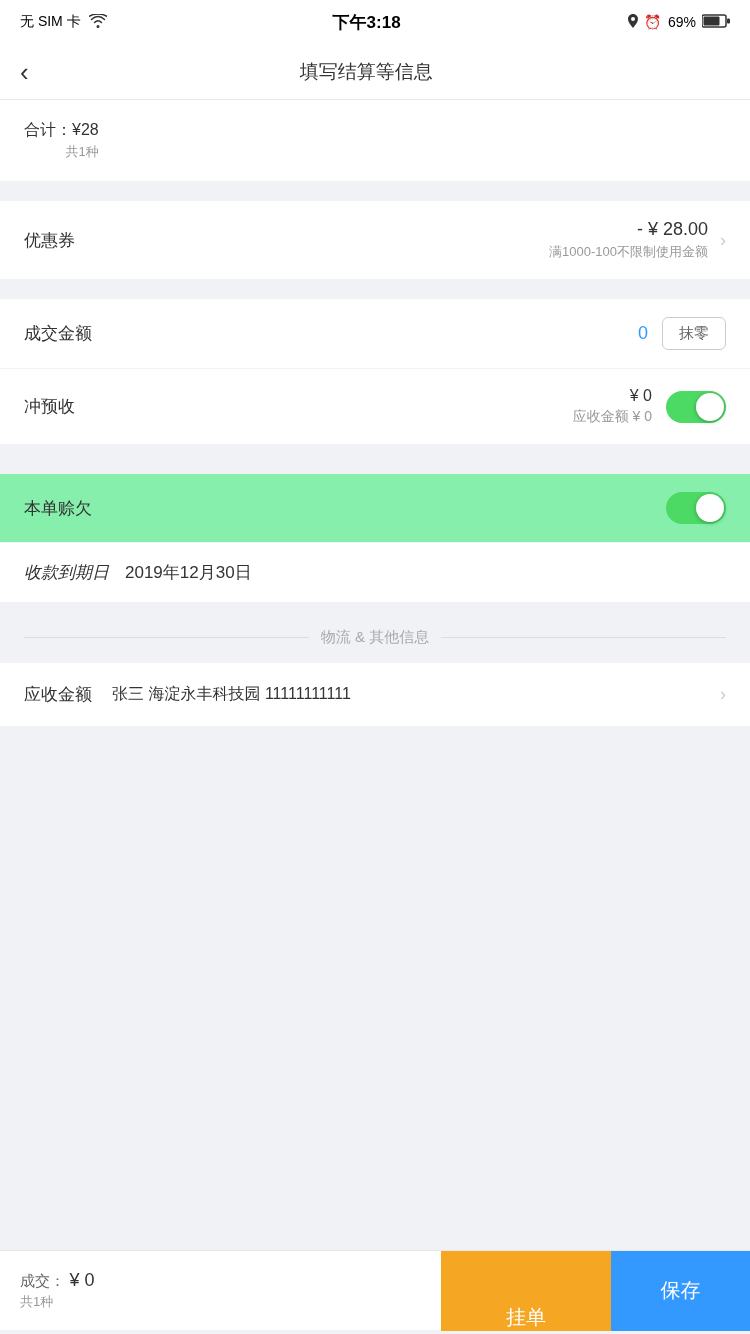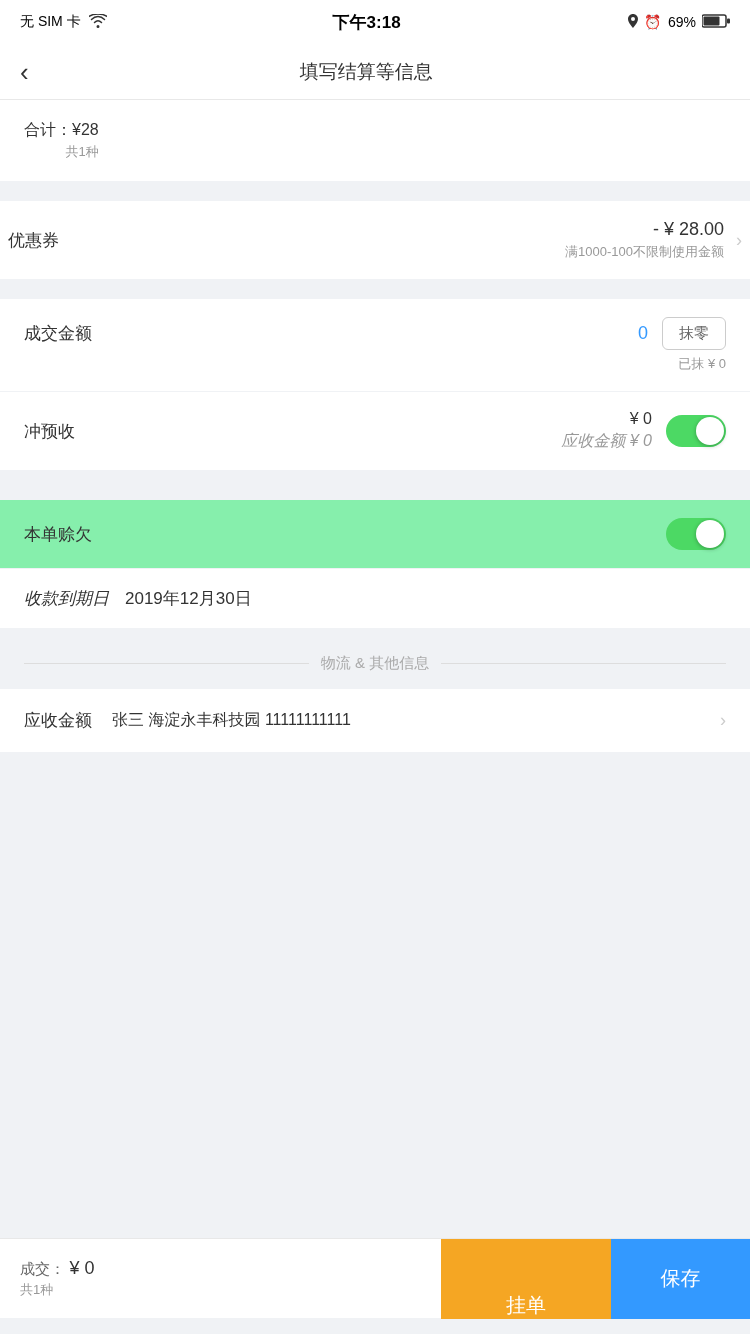--- a/index.html
+++ b/index.html
@@ -107,21 +107,21 @@
 
     
     .form-section {
       background: #fff;
       margin-bottom: 10px;
     }
     .form-row {
       display: flex;
       align-items: center;
       justify-content: space-between;
-      padding: 18px 8px;
+      padding: 18px 24px;
       border-bottom: 1px solid #f0f2f5;
       min-height: 62px;
     }
     .form-row:last-child {
       border-bottom: none;
     }
     .form-label {
       font-size: 17px;
       color: #333;
       flex-shrink: 0;
@@ -203,21 +203,21 @@
     .prepay-label { font-size: 17px; color: #333; }
     .prepay-right {
       display: flex;
       align-items: center;
       gap: 14px;
     }
     .prepay-amount {
       text-align: right;
     }
     .prepay-val { font-size: 16px; color: #333; }
-    .prepay-receivable { font-size: 16px; color: #999; margin-top: 3px; font-style: italic; }
+    .prepay-receivable { font-size: 14px; color: #999; margin-top: 3px; }
 
     
     .toggle {
       position: relative;
       width: 60px;
       height: 32px;
       flex-shrink: 0;
     }
     .toggle-track {
       position: absolute;
@@ -295,21 +295,21 @@
 
     
     .empty-area {
       background: #f0f2f5;
       height: 180px;
     }
 
     
     .bottom-bar {
       position: fixed;
-      bottom: 16px;
+      bottom: 4px;
       left: 0;
       width: 750px;
       height: 80px;
       background: #fff;
       display: flex;
       align-items: center;
       border-top: 1px solid #e8e8e8;
     }
     .bottom-info {
       flex: 1;
@@ -412,21 +412,20 @@
 
   <div class="form-section">
     <div class="deal-amount-section">
       <div class="deal-row1">
         <span class="deal-label">成交金额</span>
         <div class="deal-right1">
           <span class="deal-input-val">0</span>
           <button class="round-btn">抹零</button>
         </div>
       </div>
-      <div class="deal-row2">已抹  ¥ 0</div>
     </div>
 
     <div class="prepay-section">
       <div class="prepay-row1">
         <span class="prepay-label">冲预收</span>
         <div class="prepay-right">
           <div class="prepay-amount">
             <div class="prepay-val">¥ 0</div>
             <div class="prepay-receivable">应收金额 ¥ 0</div>
           </div>

